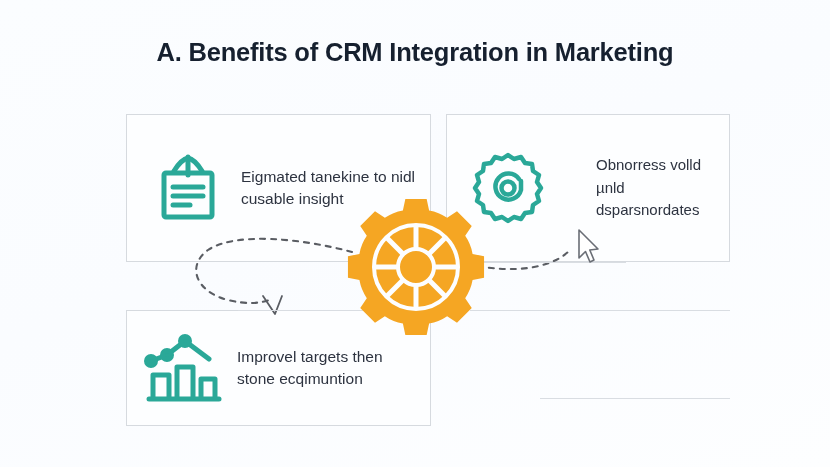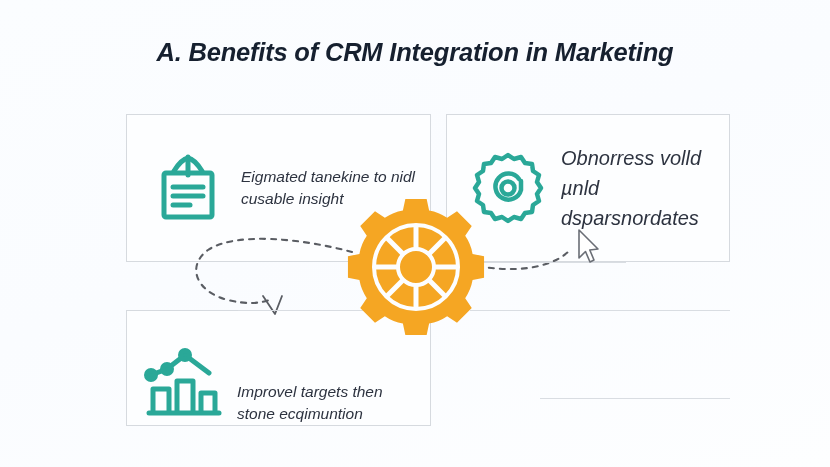--- a/index.html
+++ b/index.html
@@ -14,21 +14,20 @@
     font-family: "Liberation Sans", sans-serif;
     overflow: hidden;
   }
 
   #infographic {
     position: relative;
     width: 830px;
     height: 467px;
     background: linear-gradient(160deg, #fbfdff 0%, #fafcff 45%, #fdfeff 100%);
     overflow: hidden;
-    font-style: italic;
   }
 
   
   .title {
     position: absolute;
     left: 0;
     top: 38px;
     width: 830px;
     text-align: center;
     font-size: 25.5px;
@@ -43,21 +42,21 @@
   .card {
     position: absolute;
     background: #fdfeff;
     border: 1px solid #d6dadf;
     box-sizing: border-box;
     display: flex;
     align-items: center;
   }
   .card-tl { left: 126px; top: 114px; width: 305px; height: 148px; }
   .card-tr { left: 446px; top: 114px; width: 284px; height: 148px; }
-  .card-bl { left: 126px; top: 310px; width: 305px; height: 116px; align-items: flex-end; }
+  .card-bl { left: 126px; top: 310px; width: 305px; height: 116px; }
   .card-br { left: 446px; top: 310px; width: 284px; height: 116px; }
 
   .card-icon {
     flex: 0 0 auto;
     width: 78px;
     height: 78px;
     margin-left: 22px;
     margin-right: 14px;
     display: flex;
     align-items: center;
@@ -67,21 +66,21 @@
   .card-br .card-icon { width: 100px; height: 100px; margin-left: 10px; margin-right: 6px; }
 
   .card-text {
     flex: 1 1 auto;
     font-size: 15.5px;
     line-height: 1.42;
     color: #2d3340;
     font-family: "Liberation Sans", sans-serif;
     padding-right: 10px;
   }
-  .card-tr .card-text { font-size: 20px; line-height: 1.5; }
+  .card-tr .card-text { font-size: 15px; line-height: 1.5; margin-left: 35px; }
   .card-br .card-text { font-size: 15px; line-height: 1.45; }
 
   
   .gear-wrap {
     position: absolute;
     left: 345px;
     top: 196px;
     width: 142px;
     height: 142px;
     z-index: 6;

